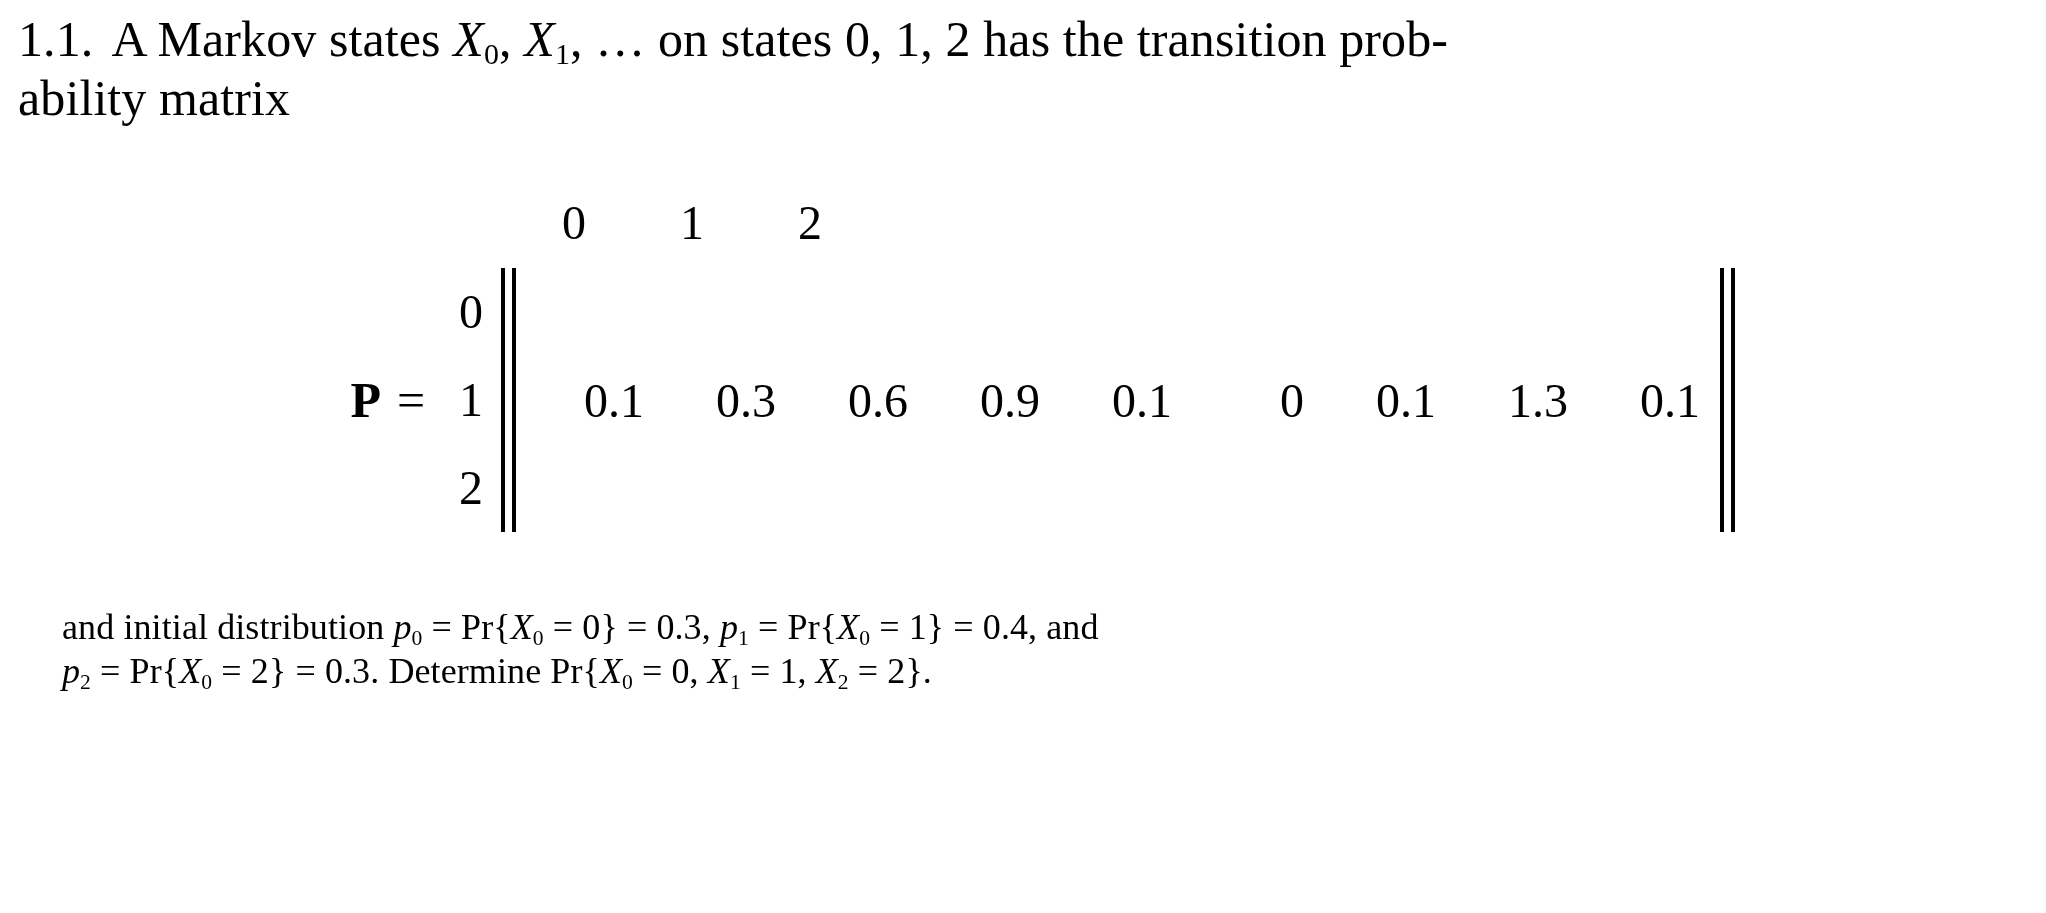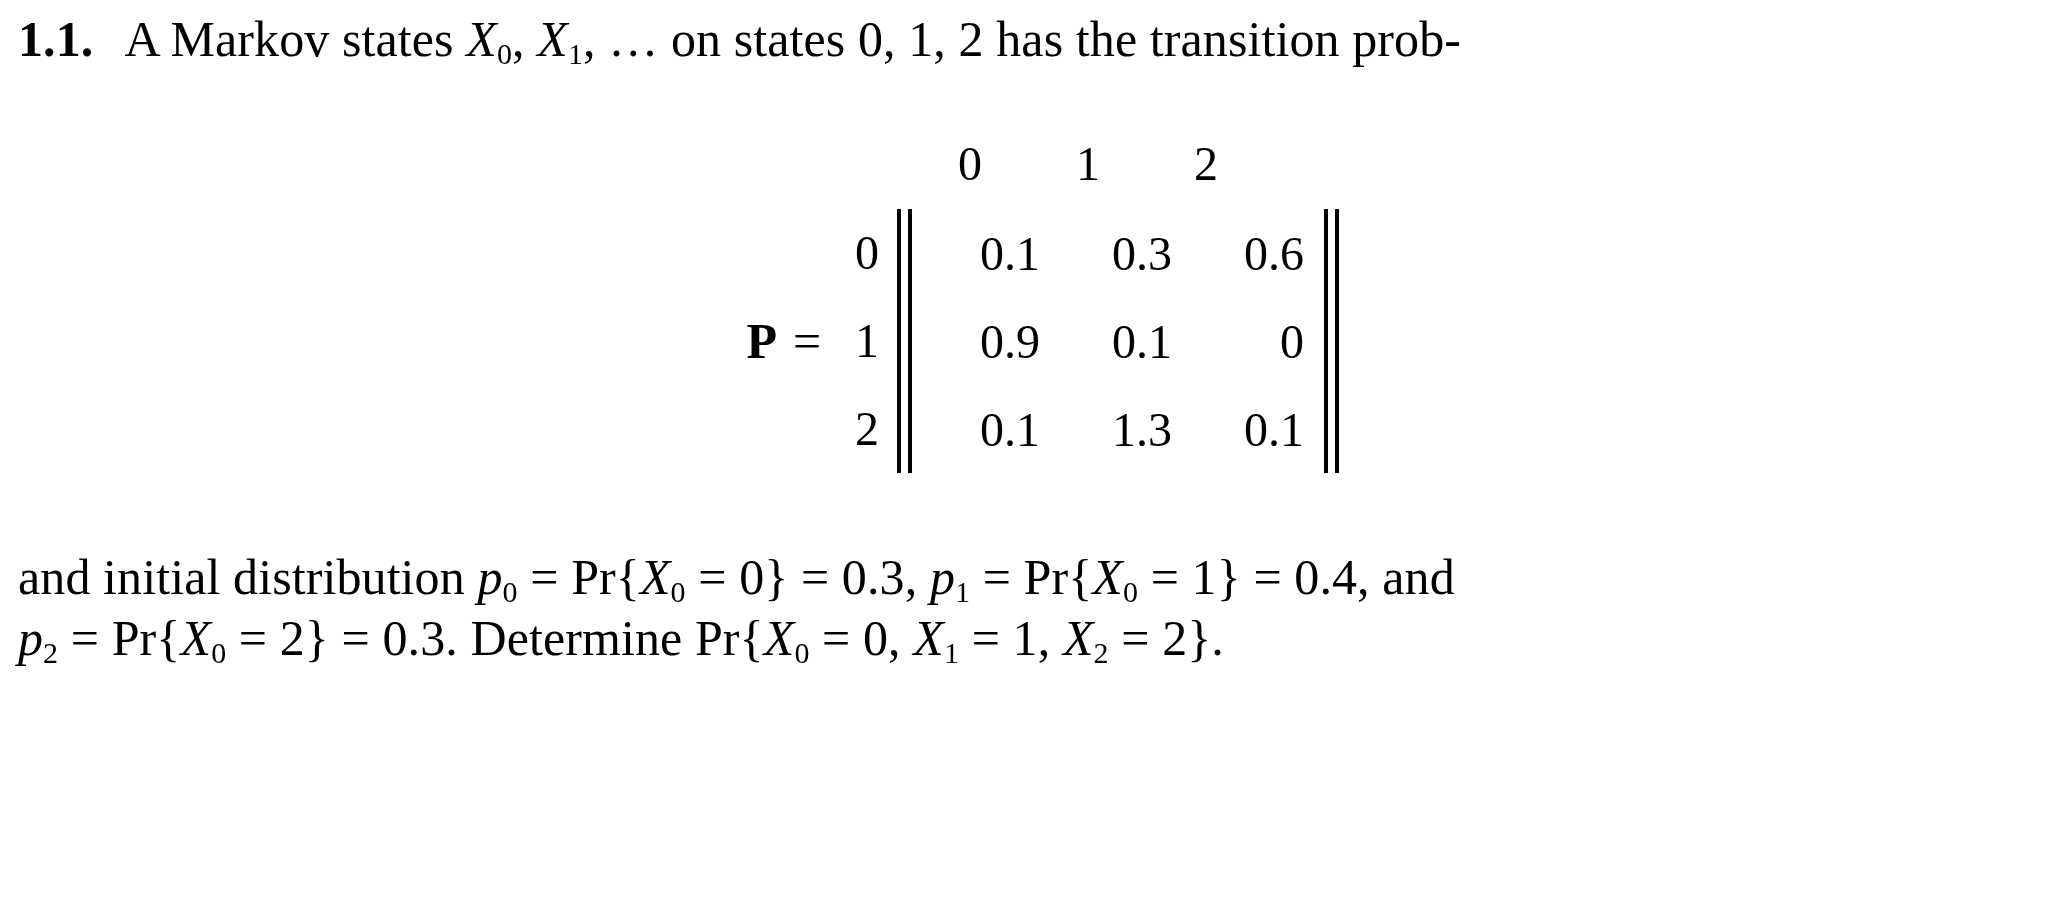--- a/index.html
+++ b/index.html
@@ -22,22 +22,22 @@
     padding: 10px 40px 0 18px;
   }
 
   
   .problem-head {
     font-size: 50px;
     line-height: 1.18;
     letter-spacing: 0.1px;
   }
   .problem-number {
-    font-weight: bold;
-    margin-right: 31px;
+    font-weight: normal;
+    margin-right: 18px;
   }
   .var {
     font-style: italic;
   }
   sub {
     font-size: 0.60em;
     line-height: 0;
     vertical-align: baseline;
     position: relative;
     bottom: -0.27em;
@@ -106,51 +106,53 @@
   }
   .bar {
     width: 4px;
     background: #000;
   }
   .bar + .bar {
     margin-left: 7px;
   }
   .matrix-cells {
     display: flex;
-    flex-direction: column;
+    flex-direction: row;
     justify-content: center;
     padding: 0 6px 0 10px;
   }
   .matrix-line {
     display: flex;
     height: 88px;
     align-items: center;
     font-size: 48px;
   }
   .cell {
     width: 118px;
     text-align: right;
     padding-right: 14px;
   }
 
   
   .problem-tail {
     margin-top: 74px;
-    font-size: 50px;
+    font-size: 36px;
     line-height: 1.22;
     letter-spacing: 0.1px;
+    margin-left: 44px;
   }
 </style>
 </head>
 <body>
 
 <div class="page">
 
   <div class="problem-head">
     <span class="problem-number">1.1.</span><span>A Markov states </span><span class="var">X</span><sub>0</sub><span>, </span><span class="var">X</span><sub>1</sub><span>, … on states 0, 1, 2 has the transition prob-</span>
+    <div>ability matrix</div>
   </div>
 
   <div class="matrix-block">
     <div class="matrix-assembly">
 
       <div class="col-head-row">
         <span class="colhead-spacer"></span>
         <span class="col-head">0</span>
         <span class="col-head">1</span>
         <span class="col-head">2</span>

